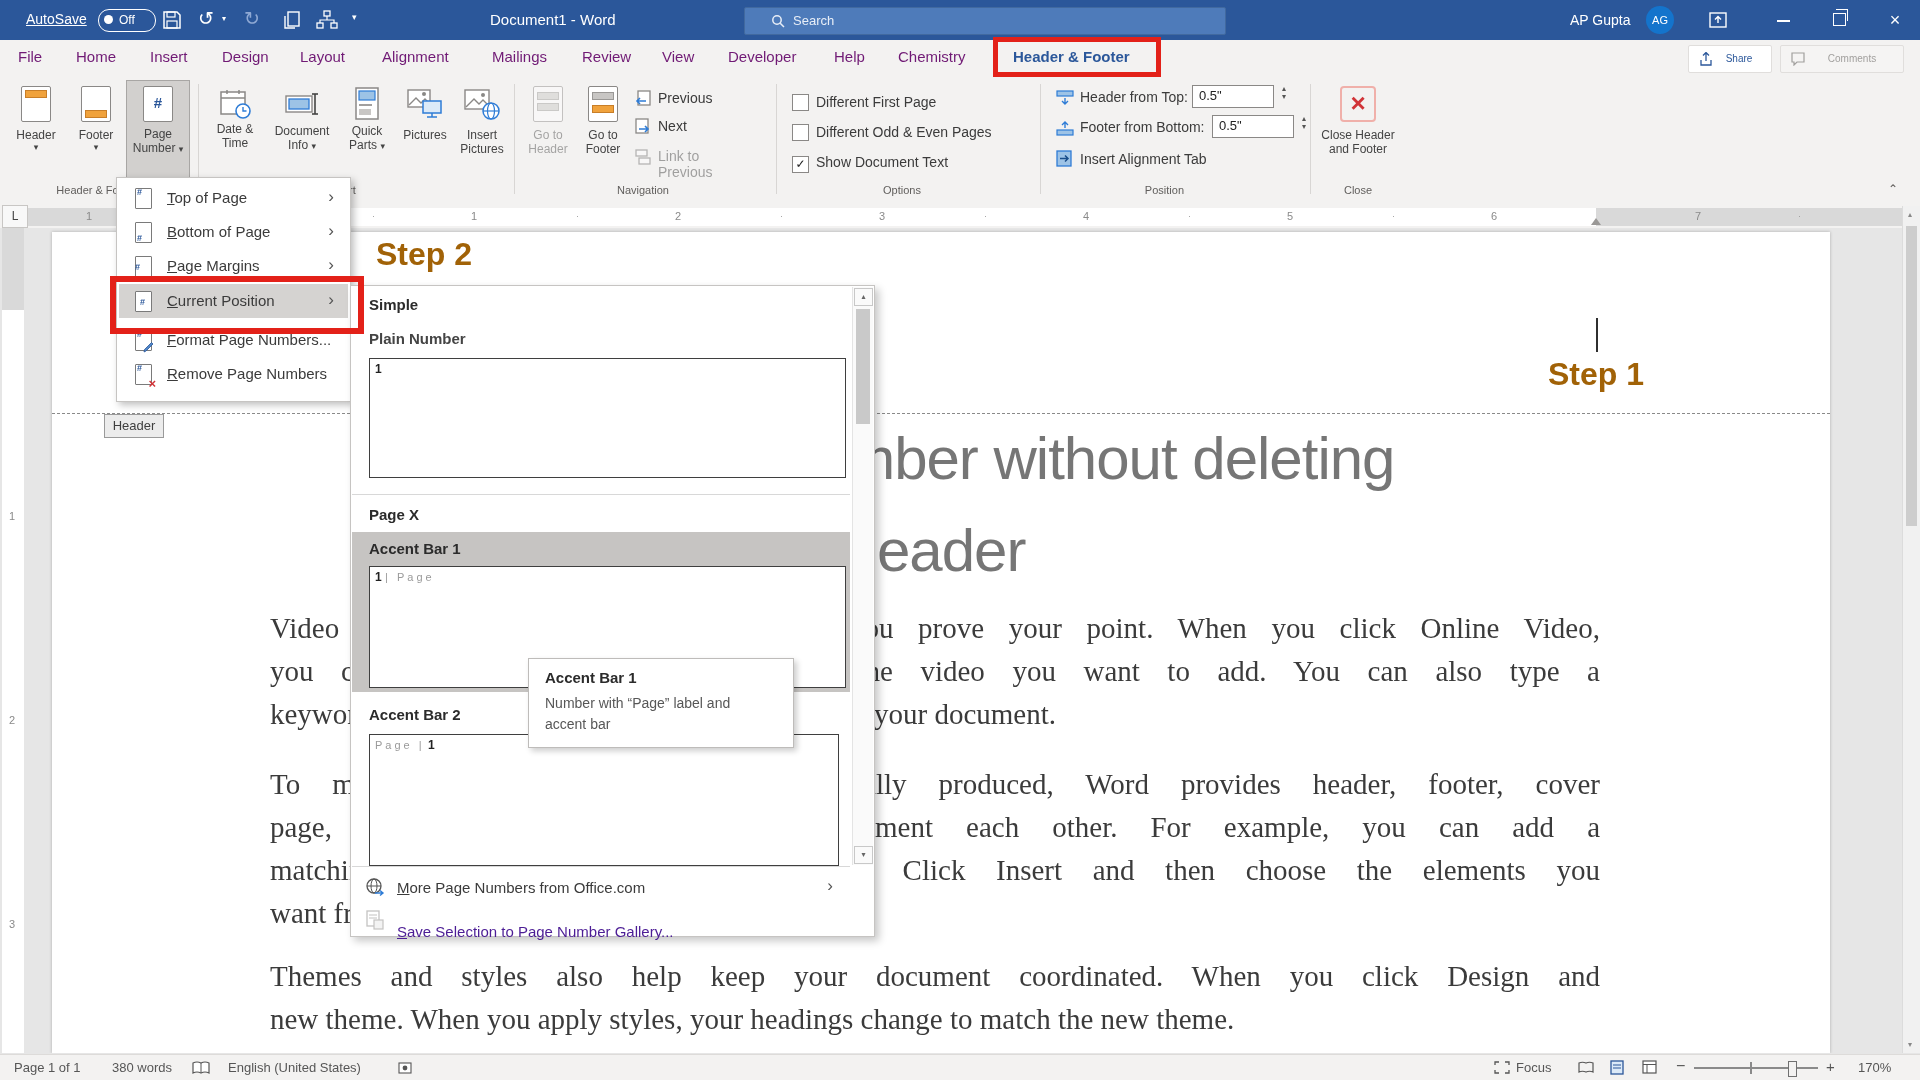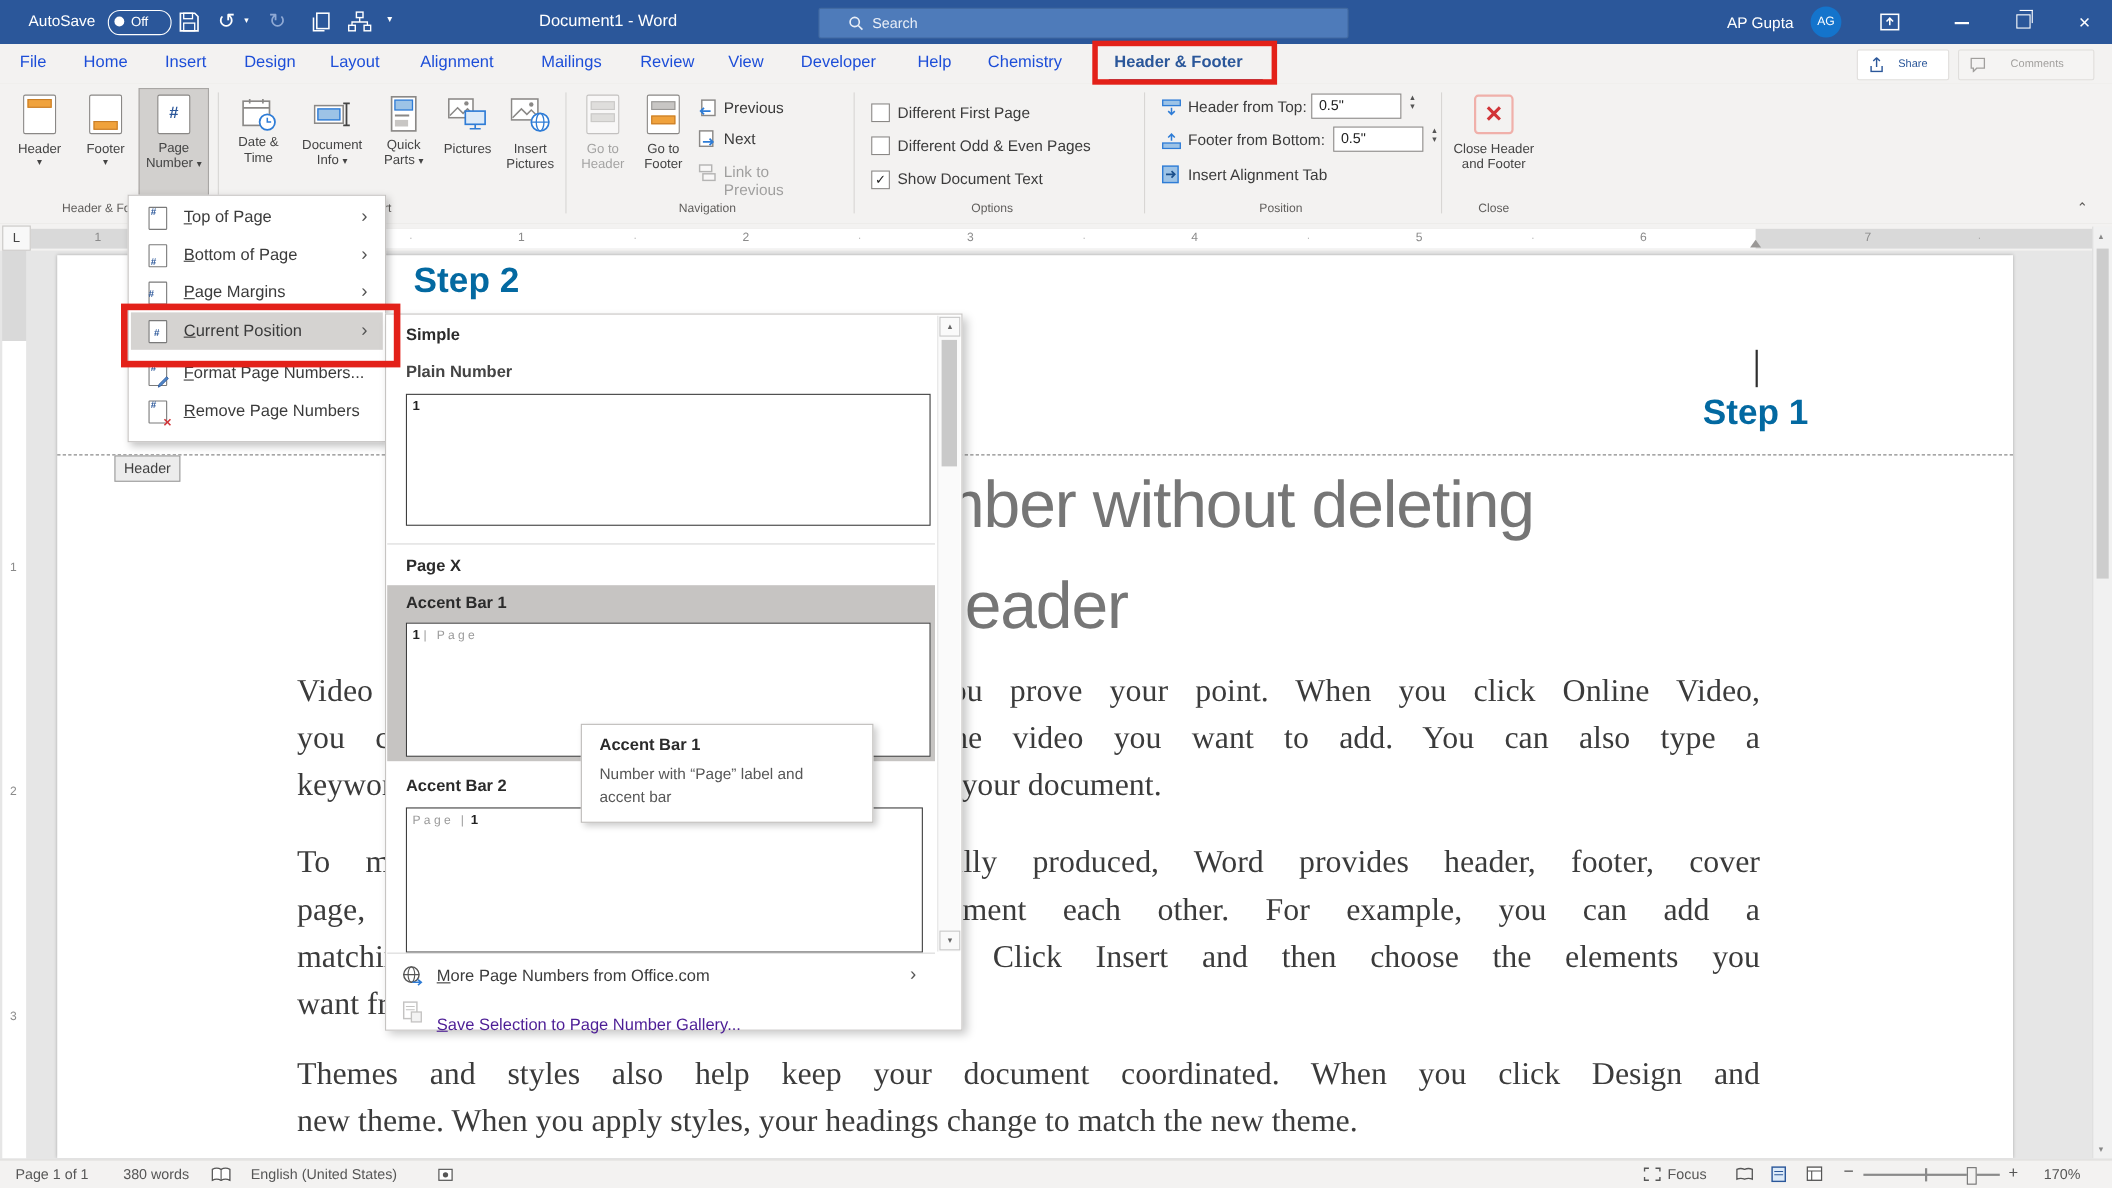--- a/index.html
+++ b/index.html
@@ -9,21 +9,21 @@
   
   #titlebar{left:0;top:0;width:1920px;height:40px;background:#2b579a;color:#fff;}
   .tb-txt{color:#fff;font-size:14px;}
   #autosave-pill{left:98px;top:9px;width:56px;height:21px;border:1.5px solid #fff;border-radius:11px;}
   #autosave-dot{left:5px;top:5px;width:9px;height:9px;border-radius:50%;background:#fff;}
   #search-box{left:744px;top:7px;width:456px;height:26px;background:#4e7bba;border:1px solid #41699f;border-radius:2px;padding-left:24px;}
   #avatar{left:1646px;top:6px;width:28px;height:28px;border-radius:50%;background:#1474cc;color:#fff;font-size:11px;line-height:28px;text-align:center;}
   .winbtn{top:0;width:46px;height:40px;text-align:center;line-height:40px;color:#fff;}
   
   #tabrow{left:0;top:40px;width:1920px;height:36px;background:#f3f2f1;}
-  .tab{top:8px;font-size:15px;color:#1d4ed8;}
+  .tab{top:8px;font-size:15px;color:#701a75;}
   #tab-hf{color:#2b579a;font-weight:bold;}
   .pillbtn{top:5px;height:26px;border:1px solid #e0dedc;border-radius:2px;font-size:10px;line-height:26px;text-align:center;}
   
   #ribbon{left:0;top:76px;width:1920px;height:127px;background:#f3f2f1;border-bottom:1px solid #d6d4d2;}
   .rsep{top:8px;width:1px;height:110px;background:#d8d6d4;}
   .rbtn-label{font-size:12px;color:#444;text-align:center;width:100%;}
   .chev{font-size:9px;color:#444;}
   .pgicon{width:28px;height:34px;background:#fff;border:1.5px solid #8a8886;border-radius:2px;position:relative;}
   .accentbar{position:absolute;left:3px;right:3px;height:6px;background:#f0a23c;border:1px solid #c87e28;}
   .glabel{top:108px;font-size:11px;color:#605e5c;text-align:center;}
@@ -51,31 +51,31 @@
   .gsec{position:absolute;left:18px;font-size:15px;font-weight:bold;color:#2b2b2b;}
   .gprev{position:absolute;left:18px;width:477px;background:#fff;border:1px solid #3f3f3f;font-size:12px;color:#222;box-sizing:border-box;padding:3px 0 0 5px;}
   .spaced{letter-spacing:3px;color:#9a9a9a;font-size:11px;}
   .gdiv{position:absolute;left:1px;width:498px;height:1px;background:#d8d8d8;}
   .glink{position:absolute;left:46px;font-size:15px;color:#3b3b3b;display:block;}
   .glink::first-letter{text-decoration:underline;}
   
   #tooltip{left:528px;top:658px;width:264px;height:88px;background:#fff;border:1px solid #bebcba;box-shadow:3px 3px 6px rgba(0,0,0,.2);z-index:60;}
   
   .redbox{border:5px solid #e32119;background:transparent;z-index:70;}
-  .steptxt{color:#0369a1;font-size:32px;font-weight:600;z-index:70;}
+  .steptxt{color:#a16207;font-size:32px;font-weight:600;z-index:70;}
   
   #statusbar{left:0;top:1054px;width:1920px;height:26px;background:#f3f2f1;border-top:1px solid #dddbd9;font-size:13px;color:#565656;}
   .sb{top:5px;}
   svg{display:block;}
 </style>
 </head>
 <body>
 
 <div class="abs" id="titlebar">
-  <span class="abs tb-txt" style="left:26px;top:11px;">AutoSave</span>
+  <span class="abs tb-txt" style="left:26px;top:11px;text-decoration:underline;">AutoSave</span>
   <div class="abs" id="autosave-pill">
     <div class="abs" id="autosave-dot"></div>
     <span class="abs" style="left:20px;top:3px;font-size:12px;color:#fff;">Off</span>
   </div>
   <span class="abs ico" style="left:162px;top:10px;">
       <svg width="20" height="20" viewBox="0 0 20 20">
         <path d="M2 2 h13 l3 3 v13 h-16 z" fill="none" stroke="#fff" stroke-width="1.5"></path>
         <rect x="5" y="2" width="8" height="5" fill="none" stroke="#fff" stroke-width="1.2"></rect>
         <rect x="5" y="11" width="10" height="7" fill="none" stroke="#fff" stroke-width="1.2"></rect>
       </svg>

